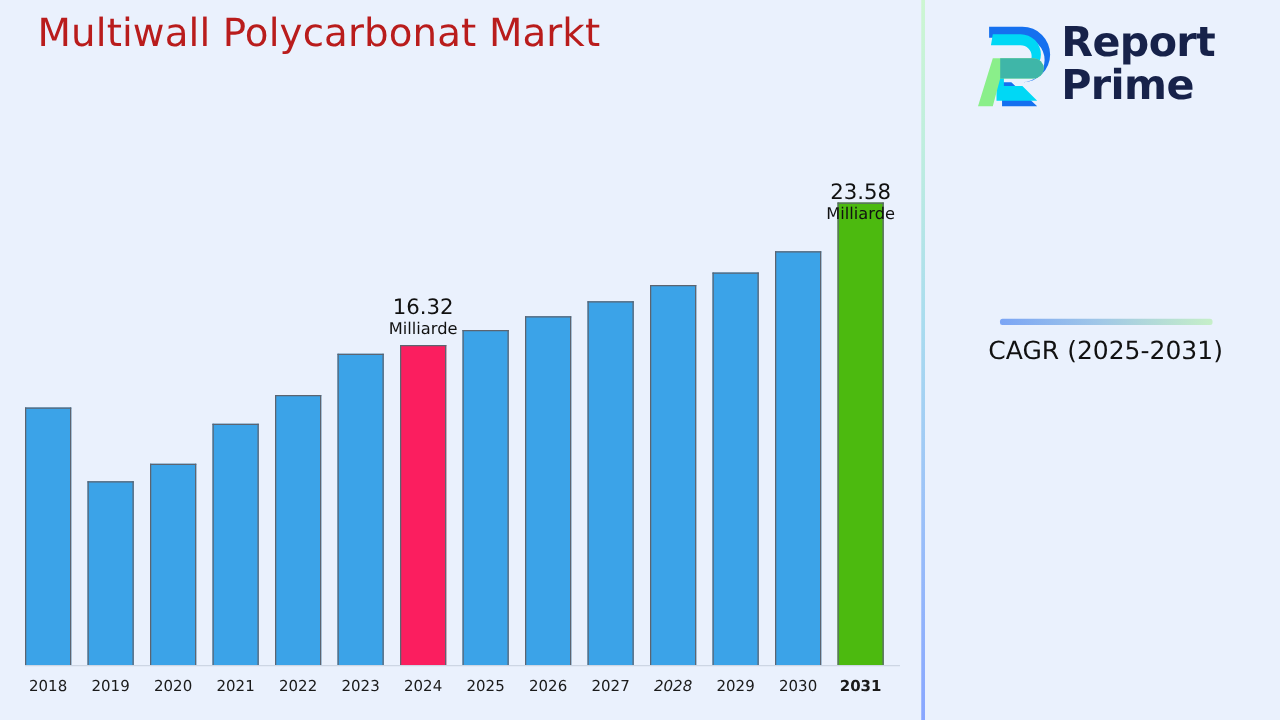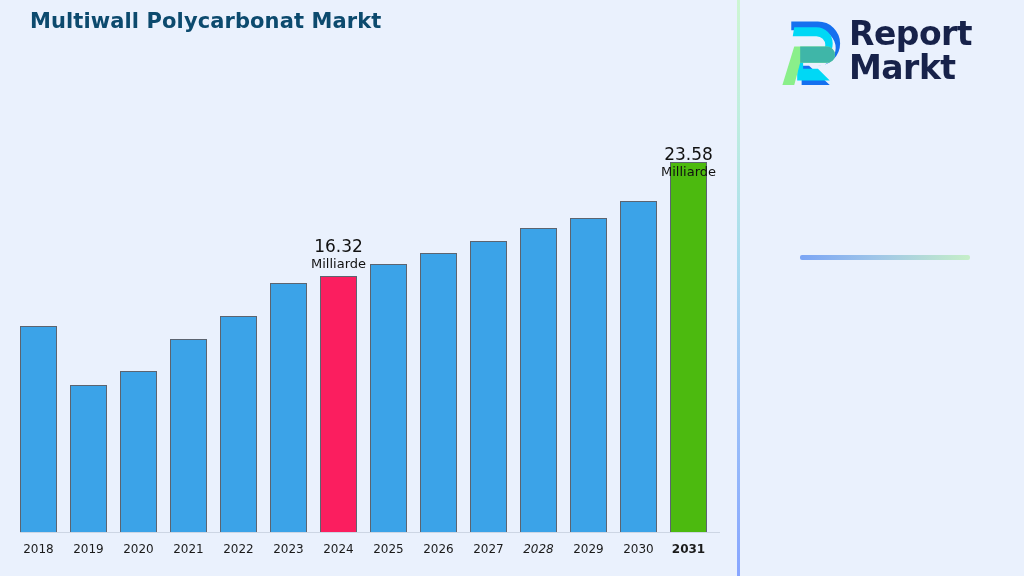--- a/index.html
+++ b/index.html
@@ -8,23 +8,23 @@
     background:#eaf1fd;
     font-family:"DejaVu Sans", sans-serif;
     position:relative;
     overflow:hidden;
   }
 
   
   #page-title {
     position:absolute;
     left:30px; top:9px;
-    font-size:21px;
-    font-weight:700;
-    color:#0c4a6e;
+    font-size:31px;
+    font-weight:400;
+    color:#b91c1c;
     letter-spacing:0.1px;
     white-space:nowrap;
   }
 
   
   #brand {
     position:absolute;
     left:775px; top:8px;
     width:230px; height:86px;
     display:flex;
@@ -152,21 +152,21 @@
       <path d="M22 10 H58 A30 30 0 0 1 58 70 H46 L74 96 H36 L36 70 H58 A18 18 0 0 0 58 22 H22 Z" fill="#1570ef"></path>
 
       <path d="M26 18 H56 A22 22 0 0 1 56 62 H38 V74 H58 L74 90 H30 V54 H56 A12 12 0 0 0 56 30 H24 Z" fill="#00d8f5"></path>
 
       <path d="M10 96 L26 44 H70 A11 11 0 0 1 70 66 H34 L26 96 Z" fill="#8aef8a"></path>
       <path d="M34 44 H70 A11 11 0 0 1 70 66 H34 Z" fill="#3fb6a8"></path>
     </svg>
   </span>
   <span id="brand-text">
     <span>Report</span><br>
-    <span>Markt</span>
+    <span>Prime</span>
   </span>
 </div>
 
 <div id="panel-divider"></div>
 
 <div id="chart-area">
   <div id="plot">
       <div class="bar-slot" style="left: 0px; height: 402px;">
         <div class="bar blue" style="height: 206px;"></div>
       </div>
@@ -232,13 +232,14 @@
       <div class="x-tick" style="left: 450px;">2027</div>
       <div class="x-tick" style="left: 500px; font-style: italic;">2028</div>
       <div class="x-tick" style="left: 550px;">2029</div>
       <div class="x-tick" style="left: 600px;">2030</div>
       <div class="x-tick" style="left: 650px; font-weight: bold;">2031</div>
     </div>
 </div>
 
 <div id="cagr-panel">
   <div id="cagr-rule"></div>
+  <div id="cagr-caption">CAGR (2025-2031)</div>
 </div>
 
 </body></html>

